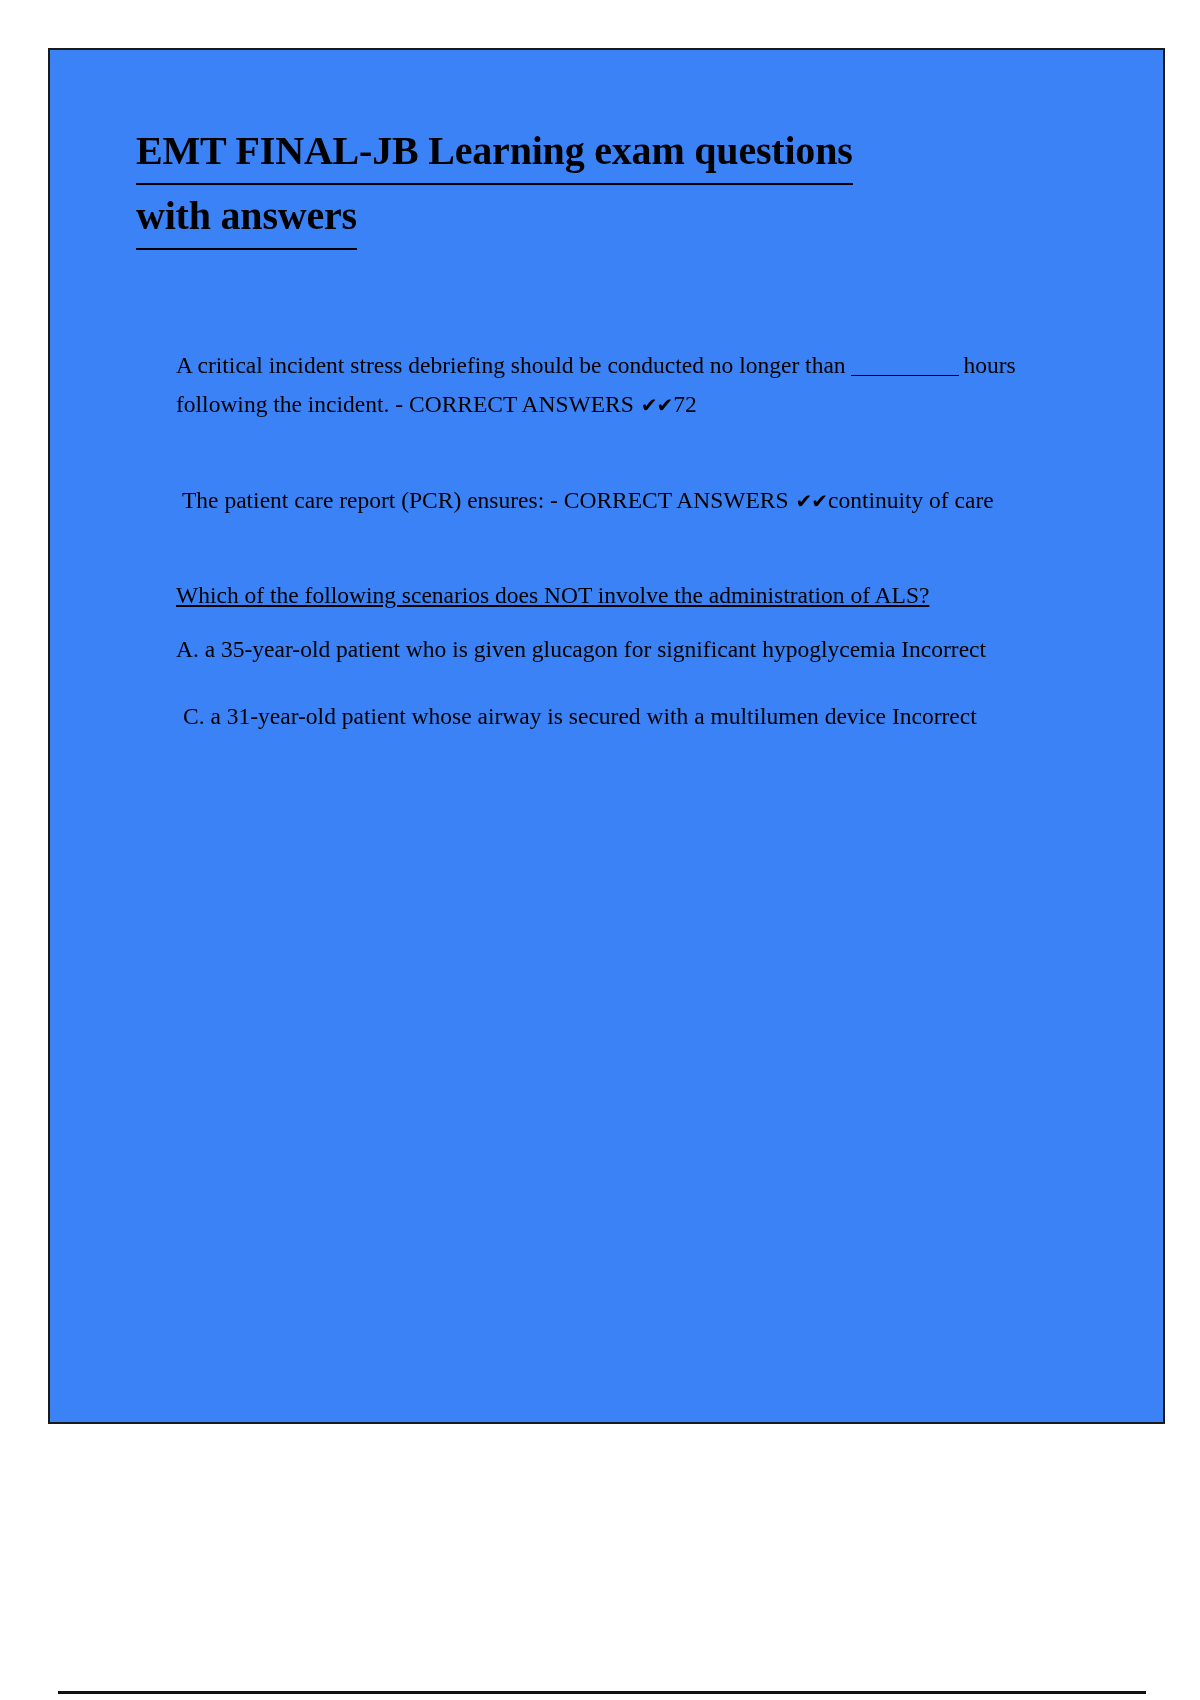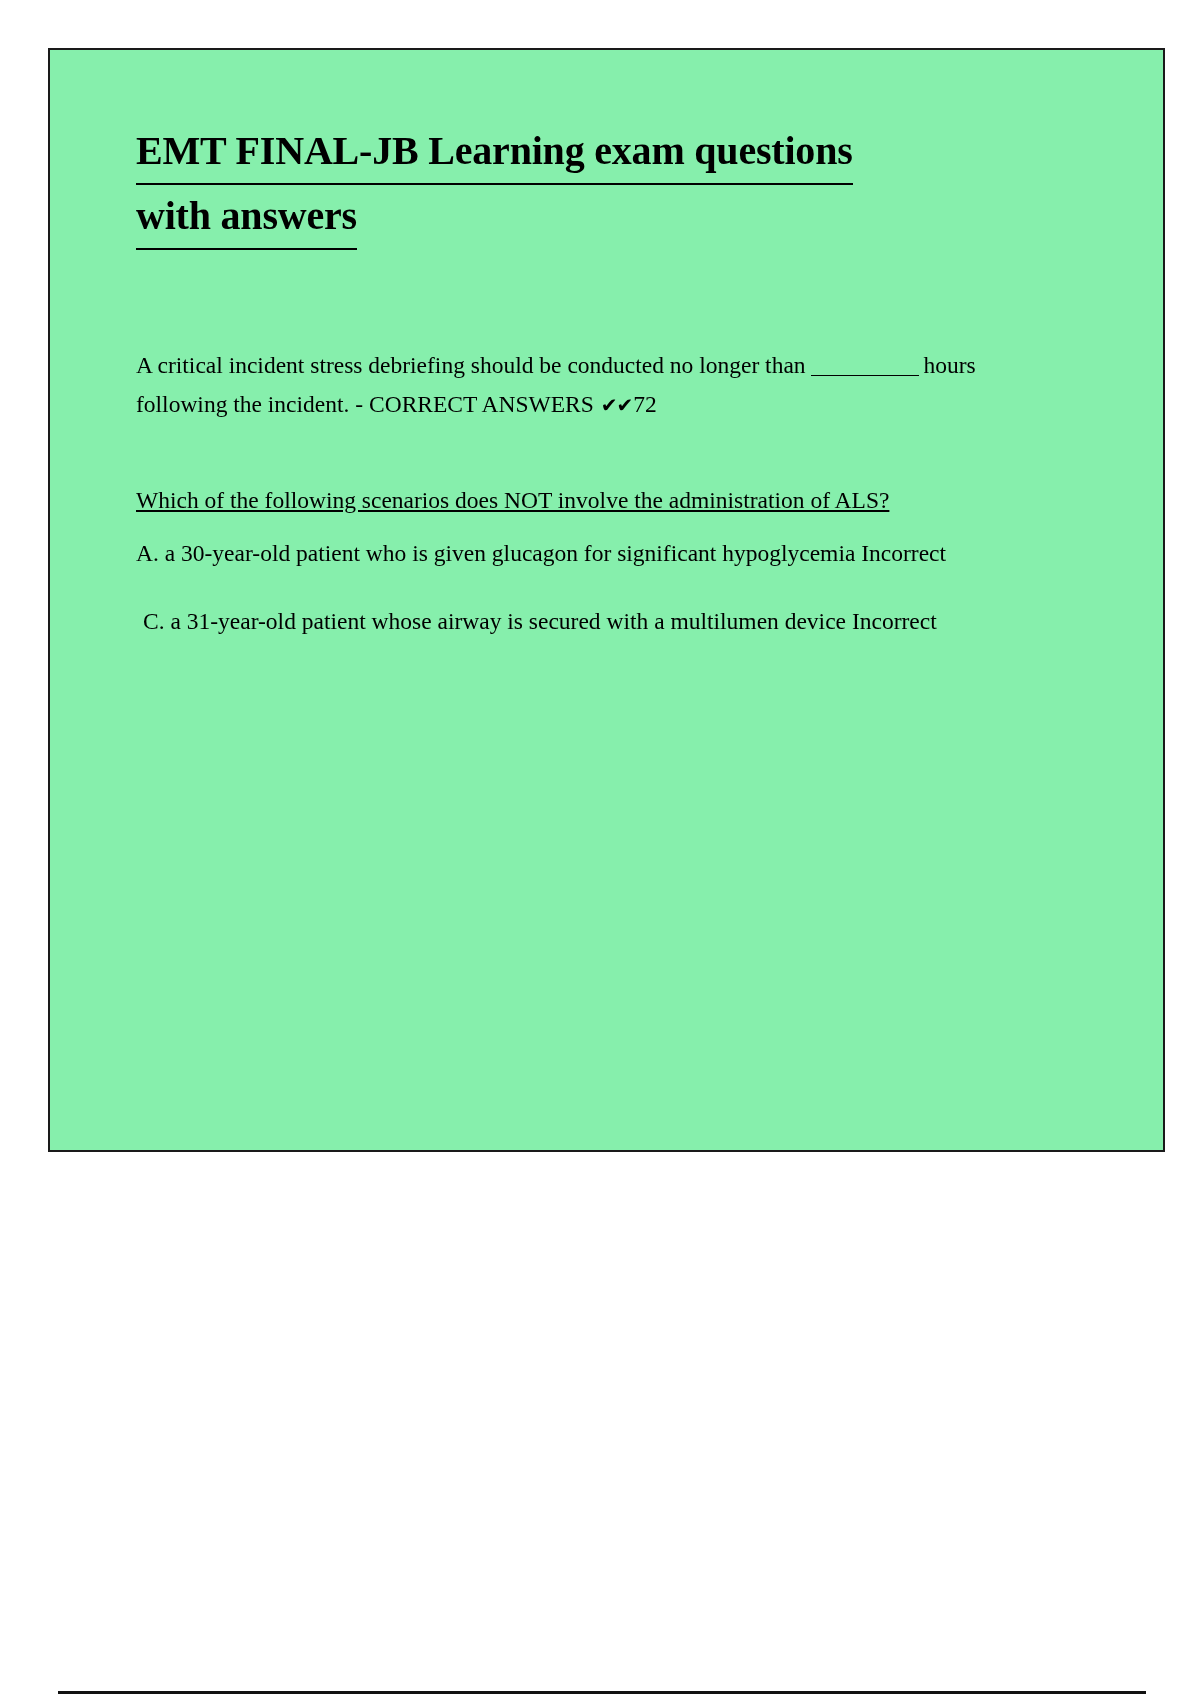--- a/index.html
+++ b/index.html
@@ -15,24 +15,24 @@
     color: #000000;
     overflow: hidden;
   }
 
   
   .page-sheet {
     position: absolute;
     left: 48px;
     top: 48px;
     width: 1117px;
-    height: 1104px;
+    height: 1376px;
     border: 2px solid #1a1a1a;
     box-sizing: border-box;
-    background: #86efac;
+    background: #3b82f6;
   }
 
   .page-inner {
     position: absolute;
     left: 86px;
     top: 70px;
     right: 54px;
   }
 
   
@@ -47,20 +47,21 @@
   }
   .doc-title .tw {
     display: inline-block;
     border-bottom: 2.5px solid #000;
     padding-bottom: 1px;
   }
 
   
   .qa-list {
     margin-top: 96px;
+    margin-left: 40px;
   }
   .qa-block {
     font-size: 23.5px;
     line-height: 1.68;
     margin: 0 0 56px 0;
     max-width: 880px;
     text-align: left;
   }
   .qa-block.tight { margin-bottom: 14px; }
   .qa-block.indent { text-indent: 6px; }
@@ -112,25 +113,27 @@
     </h1>
 
     <div class="qa-list">
 
       <p class="qa-block"><span>A critical incident stress debriefing should be conducted no longer than</span>
         <span class="blank-line"></span><span>hours following the incident. - CORRECT ANSWERS</span>
         <span class="check">✔✔</span><span>72</span></p>
 
 
 
+      <p class="qa-block indent"><span>The patient care report (PCR) ensures: - CORRECT ANSWERS</span>
+        <span class="check">✔✔</span><span>continuity of care</span></p>
 
       <div>
         <p class="qa-block tight mc-stem">Which of the following scenarios does NOT involve the administration of ALS?</p>
 
-        <p class="mc-option">A. a 30-year-old patient who is given glucagon for significant hypoglycemia Incorrect</p>
+        <p class="mc-option">A. a 35-year-old patient who is given glucagon for significant hypoglycemia Incorrect</p>
 
 
         <p class="mc-option lead-space"> C. a 31-year-old patient whose airway is secured with a multilumen device Incorrect</p>
       </div>
 
     </div>
   </div>
 </div>
 
 <div class="footer-rule"></div>

